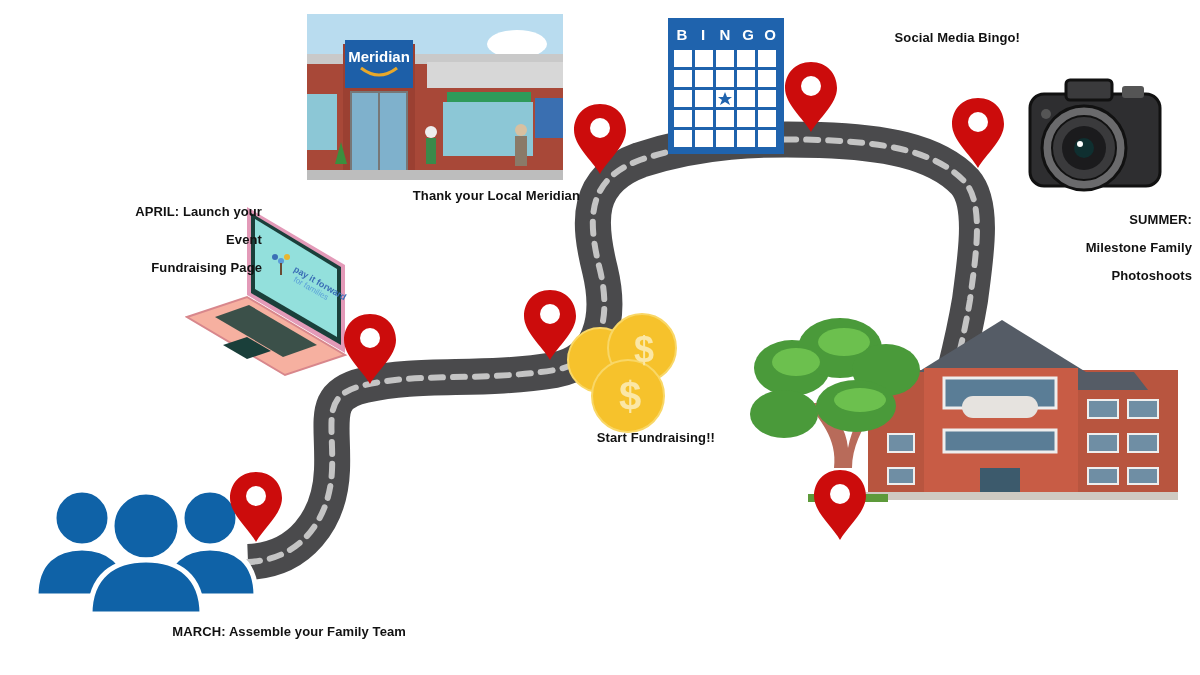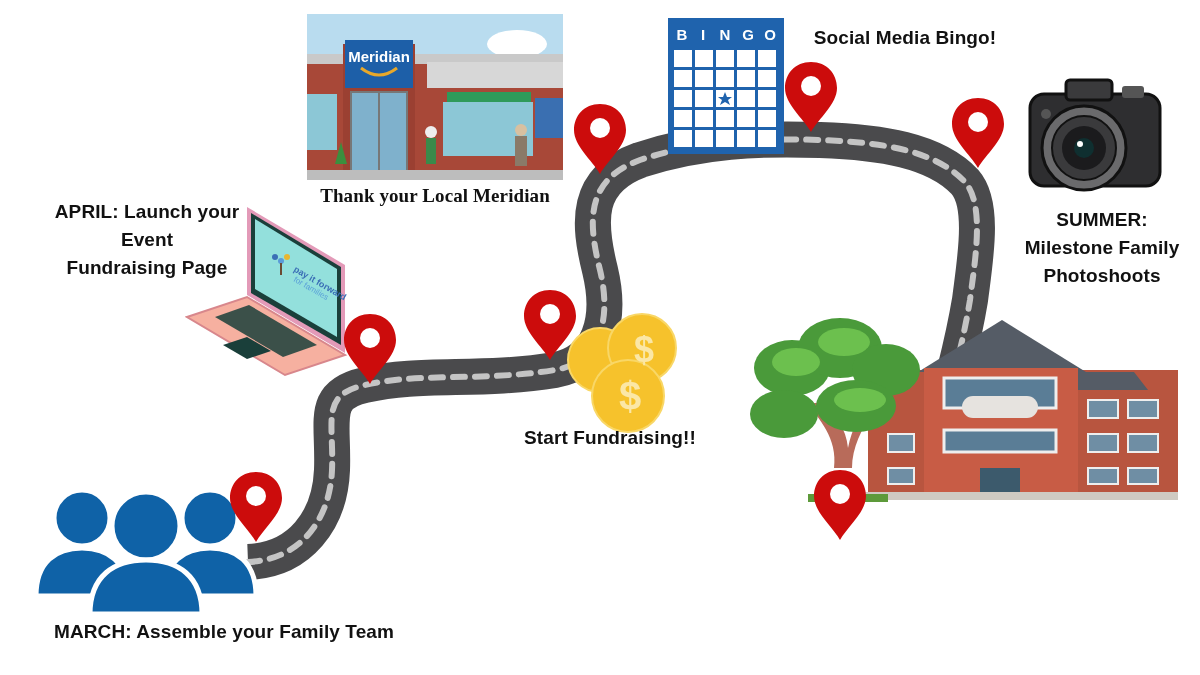--- a/index.html
+++ b/index.html
@@ -1,19 +1,19 @@
 <!DOCTYPE html>
 <html><head>
   <meta charset="utf-8">
   <style>
     html, body { margin:0; padding:0; background:#ffffff; }
     #stage { position:relative; width:1200px; height:675px; overflow:hidden; background:#ffffff;
              font-family:"Liberation Sans", "DejaVu Sans", sans-serif; }
     svg.layer { position:absolute; left:0; top:0; }
-    .label { position:absolute; color:#111111; font-size:19px; font-weight:bold; text-align:center;
+    .label { position:absolute; color:#111111; font-size:13px; font-weight:bold; text-align:right;
              line-height:28px; letter-spacing:0.1px; }
     .label span { display:block; }
     .pin { position:absolute; width:56px; height:72px; }
     .art { position:absolute; }
   </style>
 </head>
 <body>
 
 <div id="stage">
 
@@ -196,32 +196,32 @@
     </svg>
   <svg class="pin" style="left:950px;top:96px" viewBox="0 0 56 72">
       <path d="M28 2 C12 2 2 14 2 28 C2 44 20 58 28 72 C36 58 54 44 54 28 C54 14 44 2 28 2 Z" fill="#cc0c0c"></path>
       <circle cx="28" cy="26" r="10" fill="#fff"></circle>
     </svg>
   <svg class="pin" style="left:812px;top:468px" viewBox="0 0 56 72">
       <path d="M28 2 C12 2 2 14 2 28 C2 44 20 58 28 72 C36 58 54 44 54 28 C54 14 44 2 28 2 Z" fill="#cc0c0c"></path>
       <circle cx="28" cy="26" r="10" fill="#fff"></circle>
     </svg>
 
-  <div class="label" style="left:24px;top:618px;width:400px;">
+  <div class="label" style="left:6px;top:618px;width:400px;">
     <span>MARCH: Assemble your Family Team</span>
   </div>
   <div class="label" style="left:32px;top:198px;width:230px;">
     <span>APRIL: Launch your</span>
     <span>Event</span>
     <span>Fundraising Page</span>
   </div>
   <div class="label" style="left:505px;top:424px;width:210px;">
     <span>Start Fundraising!!</span>
   </div>
-  <div class="label" style="left:290px;top:182px;width:290px;font-family:Liberation Serif, serif;">
+  <div class="label" style="left:290px;top:182px;width:290px;">
     <span>Thank your Local Meridian</span>
   </div>
   <div class="label" style="left:790px;top:24px;width:230px;">
     <span>Social Media Bingo!</span>
   </div>
   <div class="label" style="left:1012px;top:206px;width:180px;">
     <span>SUMMER:</span>
     <span>Milestone Family</span>
     <span>Photoshoots</span>
   </div>

